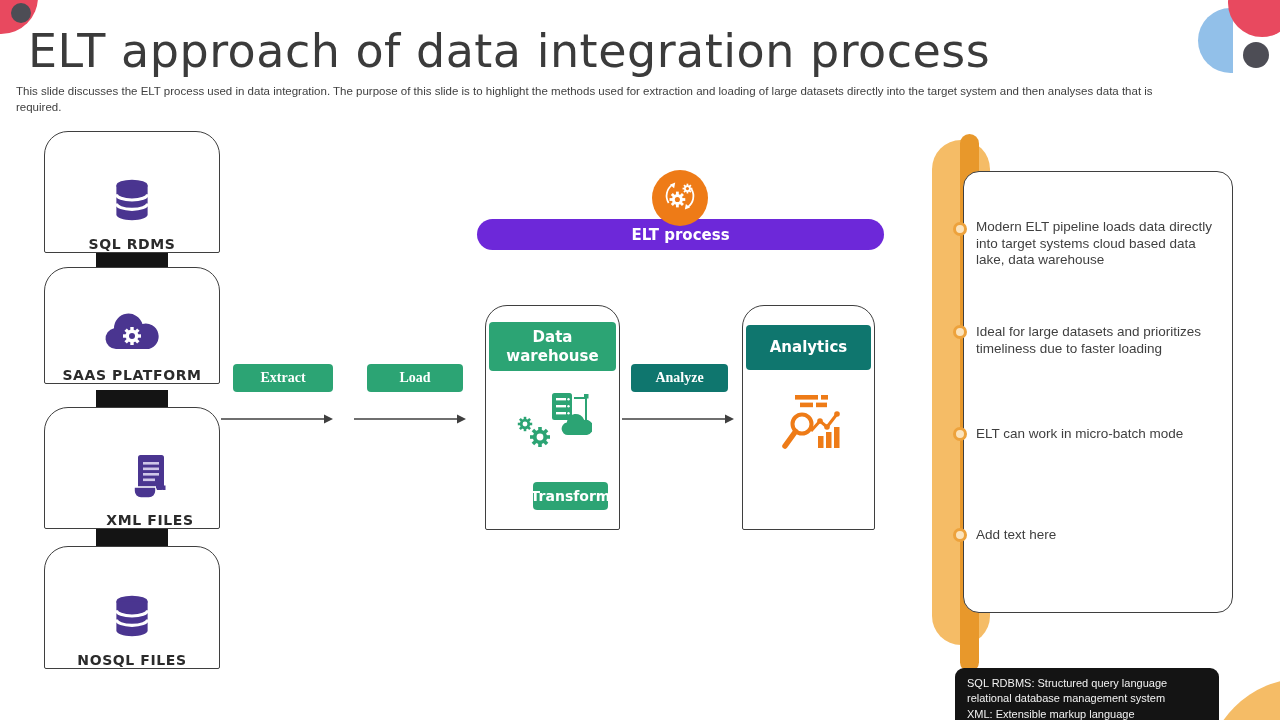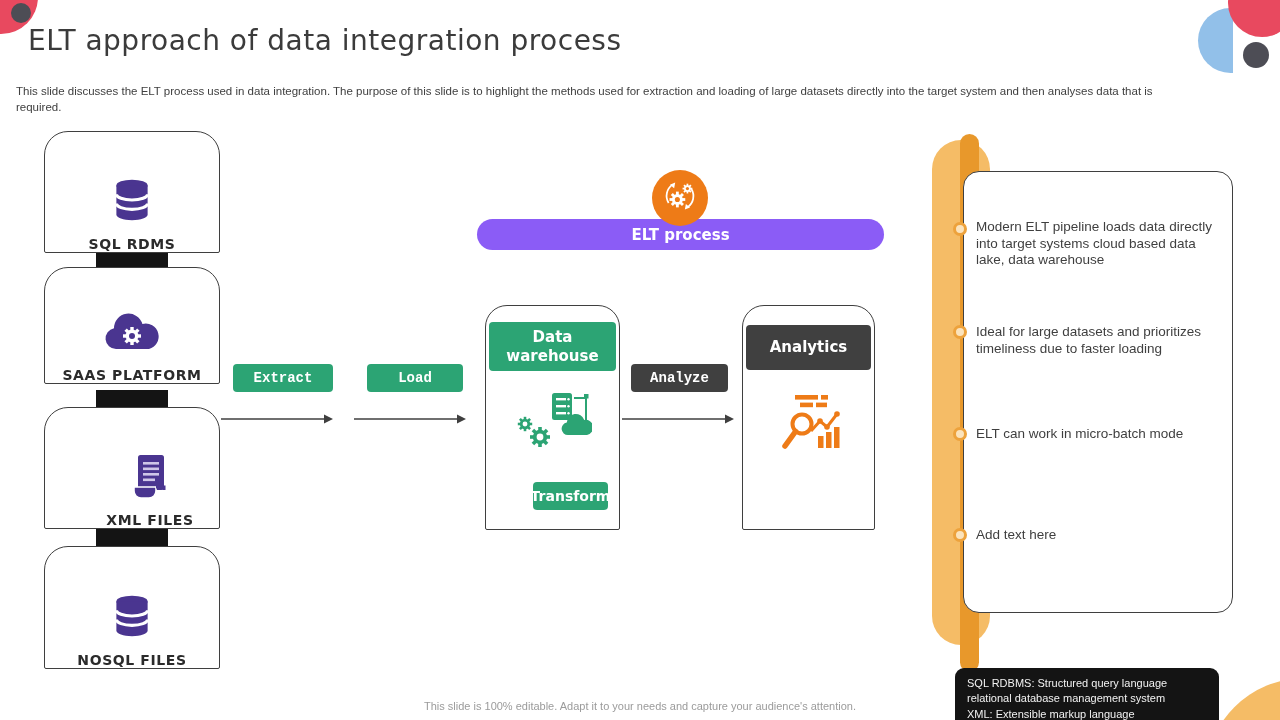--- a/index.html
+++ b/index.html
@@ -9,41 +9,41 @@
   .circle{position:absolute;border-radius:50%;}
   .deco-red-tl{left:-36px;top:-40px;width:74px;height:74px;background:#e8495f;}
   .deco-gray-tl{left:11px;top:3px;width:20px;height:20px;background:#4d4d55;}
   .deco-blue-tr{position:absolute;left:1198px;top:8px;width:35px;height:65px;background:#92c0e9;
                 border-radius:65px 0 0 65px;}
   .deco-red-tr{left:1228px;top:-31px;width:68px;height:68px;background:#e8495f;}
   .deco-gray-tr{left:1243px;top:42px;width:26px;height:26px;background:#4d4d55;}
   .deco-orange-br{left:1205px;top:678px;width:200px;height:200px;background:#f5bc66;}
   
   .title{position:absolute;left:28px;top:24px;font-family:"DejaVu Sans",sans-serif;
-         font-size:28px;letter-spacing:.5px;color:#3b3b3b;font-weight:400;}
+         font-size:46px;letter-spacing:.5px;color:#3b3b3b;font-weight:400;}
   .desc{position:absolute;left:16px;top:84px;width:1182px;font-size:11.5px;line-height:1.35;color:#404040;}
   
   .src-box{position:absolute;left:44px;width:176px;background:#fff;border:1.6px solid #3f3f3f;
            border-radius:24px 24px 2px 2px;display:flex;flex-direction:column;align-items:center;
            justify-content:flex-end;padding-top:20px;box-sizing:border-box;z-index:2;}
   .src-box .ic{height:52px;display:flex;align-items:center;justify-content:center;}
   .src-label{margin-top:9px;font-family:"DejaVu Sans",sans-serif;font-weight:bold;font-size:14px;
              letter-spacing:.6px;color:#2b2b2b;}
   .connector{position:absolute;left:96px;width:72px;background:#141414;z-index:1;}
   
   .elt-circle{position:absolute;left:652px;top:170px;width:56px;height:56px;border-radius:50%;
               background:#ee7b17;display:flex;align-items:center;justify-content:center;z-index:3;}
   .elt-pill{position:absolute;left:477px;top:219px;width:407px;height:31px;border-radius:16px;
-            background:#8b5cf6;color:#fff;font-family:"DejaVu Sans",sans-serif;font-weight:bold;
+            background:#6d28d9;color:#fff;font-family:"DejaVu Sans",sans-serif;font-weight:bold;
             font-size:15px;display:flex;align-items:center;justify-content:center;z-index:2;}
   .step-btn{position:absolute;height:28px;border-radius:4px;color:#fff;
-            font-family:Liberation Mono, monospace;font-weight:bold;font-size:14px;
+            font-family:Liberation Serif, serif;font-weight:bold;font-size:14px;
             display:flex;align-items:center;justify-content:center;}
   .green{background:#2ca474;}
-  .orange{background:#404040;}
+  .orange{background:#0f766e;}
   .arrow{position:absolute;top:411px;}
   
   .stage-box{position:absolute;top:305px;height:225px;background:#fff;border:1.6px solid #3f3f3f;
              border-radius:22px 22px 2px 2px;box-sizing:border-box;}
   .stage-head{position:absolute;left:3px;right:3px;border-radius:4px;color:#fff;text-align:center;
               font-family:"DejaVu Sans",sans-serif;font-weight:bold;font-size:15px;line-height:1.25;
               display:flex;align-items:center;justify-content:center;}
   .stage-ic{position:absolute;left:0;right:0;display:flex;justify-content:center;}
   .transform-btn{position:absolute;left:11px;right:11px;bottom:19px;height:28px;border-radius:4px;
                  color:#fff;font-family:"DejaVu Sans",sans-serif;font-weight:bold;font-size:14px;
@@ -260,15 +260,14 @@
 
   <span class="bullet" style="top:427px;"></span>
   <div class="note-text" style="top:426px;">ELT can work in micro-batch mode</div>
 
   <span class="bullet" style="top:528px;"></span>
   <div class="note-text" style="top:527px;">Add text here</div>
 
   <div class="tooltip">SQL RDBMS: Structured query language
 relational database management system
 XML:  Extensible markup language</div>
-  <div class="footer">This slide is 100% editable.  Adapt it to your needs and capture your audience's attention.</div>
 
 </div>
 
 </body></html>

